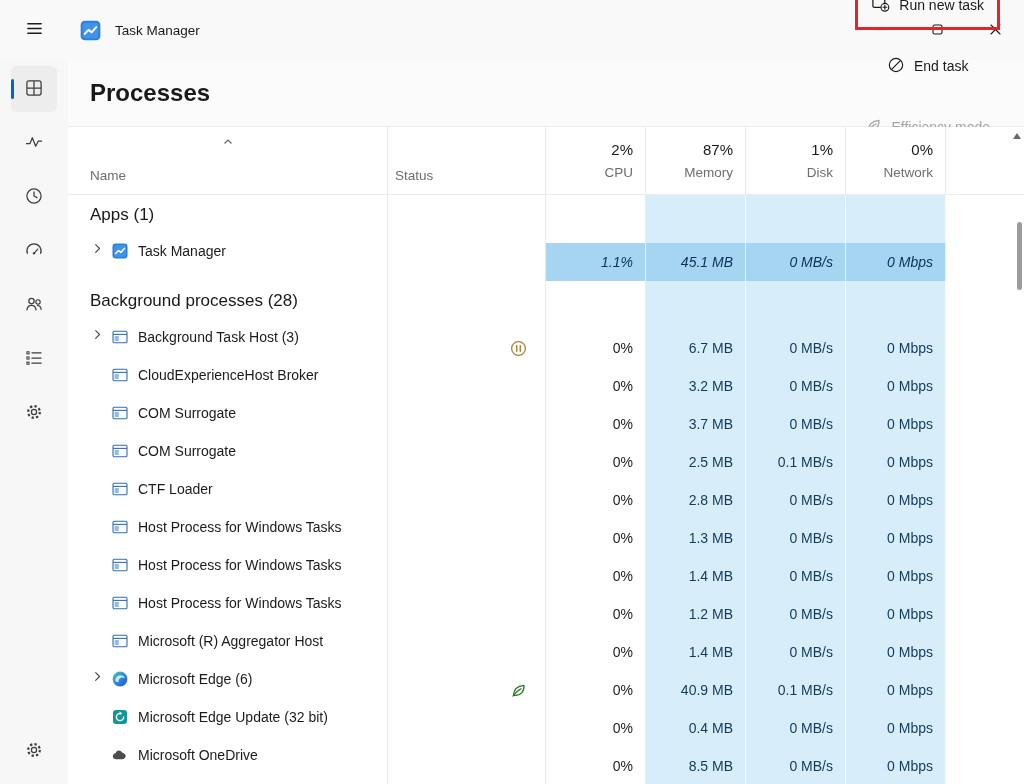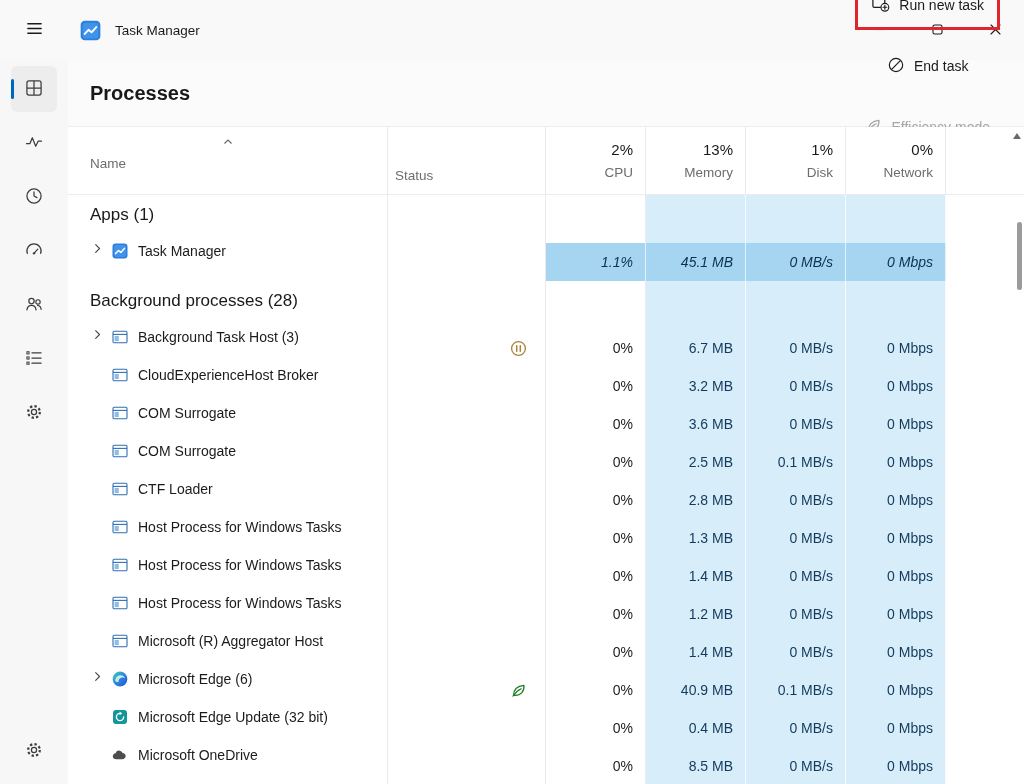--- a/index.html
+++ b/index.html
@@ -17,36 +17,36 @@
   .bodyrow{display:flex;height:724px;}
   .sidebar{flex:0 0 68px;width:68px;background:#f7f7f7;display:flex;flex-direction:column;align-items:center;padding-top:2px;}
   .nav-item{position:relative;width:46px;height:46px;margin:4px 0;border:none;background:none;border-radius:6px;display:grid;place-items:center;cursor:pointer;}
   .nav-item.selected{background:#ededed;}
   .nav-item.selected::before{content:"";position:absolute;left:0;top:13px;width:3px;height:20px;border-radius:2px;background:var(--accent,#0067c0);}
   .nav-spacer{flex:1;}
   .nav-item.settings{margin-bottom:10px;}
   .content{flex:1;display:flex;flex-direction:column;background:#fff;min-width:0;}
   
   .toolbar{flex:0 0 67px;height:67px;background:#fbfbfb;display:flex;align-items:center;padding-left:22px;border-bottom:1px solid #ececec;}
-  .page-title{font-size:20px;font-weight:600;color:#191919;}
+  .page-title{font-size:24px;font-weight:600;color:#191919;}
   .tb-actions{margin-left:auto;display:flex;align-items:center;gap:26px;padding-right:28px;flex-direction:column;}
   .tbtn{display:flex;align-items:center;gap:9px;font-size:14px;font-family:inherit;color:#1b1b1b;background:none;border:none;padding:7px 6px;cursor:pointer;white-space:nowrap;}
   .tbtn.disabled{color:#a6a6a6;}
   .rnt-wrap{position:relative;}
   .red-box{position:absolute;left:-10px;right:-10px;top:-7px;bottom:-7px;border:3px solid var(--annot,#e0262c);pointer-events:none;}
   
   .thead{flex:0 0 68px;height:68px;display:flex;border-bottom:1px solid #ececec;background:#fff;}
   .hcol{border-right:1px solid #eaeaea;position:relative;}
   .h-name{width:320px;}
   .h-status{width:158px;}
   .h-metric{width:100px;display:flex;flex-direction:column;align-items:flex-end;justify-content:center;gap:7px;padding-right:12px;}
   .h-fill{flex:1;border-right:none;}
   .sort{position:absolute;top:7px;left:50%;transform:translateX(-50%);}
   .hlabel{font-size:13.5px;color:#6d6d6d;}
-  .lbl-name{position:absolute;left:22px;bottom:23px;}
+  .lbl-name{position:absolute;left:22px;bottom:11px;}
   .lbl-status{position:absolute;left:7px;bottom:11px;}
   .pct{font-size:15px;color:#191919;}
   
   .tbody{flex:1;overflow:hidden;}
   .row{display:flex;height:38px;}
   .row.spacer{height:10px;}
   .cell{border-right:1px solid #eaeaea;height:100%;}
   .c-name{width:320px;display:flex;align-items:flex-start;padding-left:24px;}
   .row.group .c-name{padding-left:22px;}
   .c-status{width:158px;display:flex;align-items:center;justify-content:flex-end;padding-right:18px;}
@@ -207,21 +207,21 @@
           <span class="hlabel lbl-name">Name</span>
         </div>
         <div class="hcol h-status">
           <span class="hlabel lbl-status">Status</span>
         </div>
         <div class="hcol h-metric">
           <span class="pct">2%</span>
           <span class="hlabel">CPU</span>
         </div>
         <div class="hcol h-metric">
-          <span class="pct">13%</span>
+          <span class="pct">87%</span>
           <span class="hlabel">Memory</span>
         </div>
         <div class="hcol h-metric">
           <span class="pct">1%</span>
           <span class="hlabel">Disk</span>
         </div>
         <div class="hcol h-metric">
           <span class="pct">0%</span>
           <span class="hlabel">Network</span>
         </div>
@@ -348,21 +348,21 @@
                 <svg viewBox="0 0 16 16" width="16" height="16">
                   <rect x="1" y="2.2" width="14" height="11.6" rx="1.4" fill="#fff" stroke="#2f6fb2" stroke-width="1.1"></rect>
                   <path d="M1 5.4h14" stroke="#2f6fb2" stroke-width="1.1" fill="none"></path>
                   <rect x="2.6" y="6.9" width="4.2" height="5.2" fill="#8fbde6"></rect>
                 </svg>
               </span>
               <span class="proc-label">COM Surrogate</span>
             </div>
             <div class="cell c-status"></div>
             <div class="cell c-metric val">0%</div>
-            <div class="cell c-metric val heat">3.6 MB</div>
+            <div class="cell c-metric val heat">3.7 MB</div>
             <div class="cell c-metric val heat">0 MB/s</div>
             <div class="cell c-metric val heat">0 Mbps</div>
             <div class="cell c-fill"></div>
           </div>
           <div class="row process">
             <div class="cell c-name">
               <span class="chev"></span>
               <span class="app-icon">
                 <svg viewBox="0 0 16 16" width="16" height="16">
                   <rect x="1" y="2.2" width="14" height="11.6" rx="1.4" fill="#fff" stroke="#2f6fb2" stroke-width="1.1"></rect>

